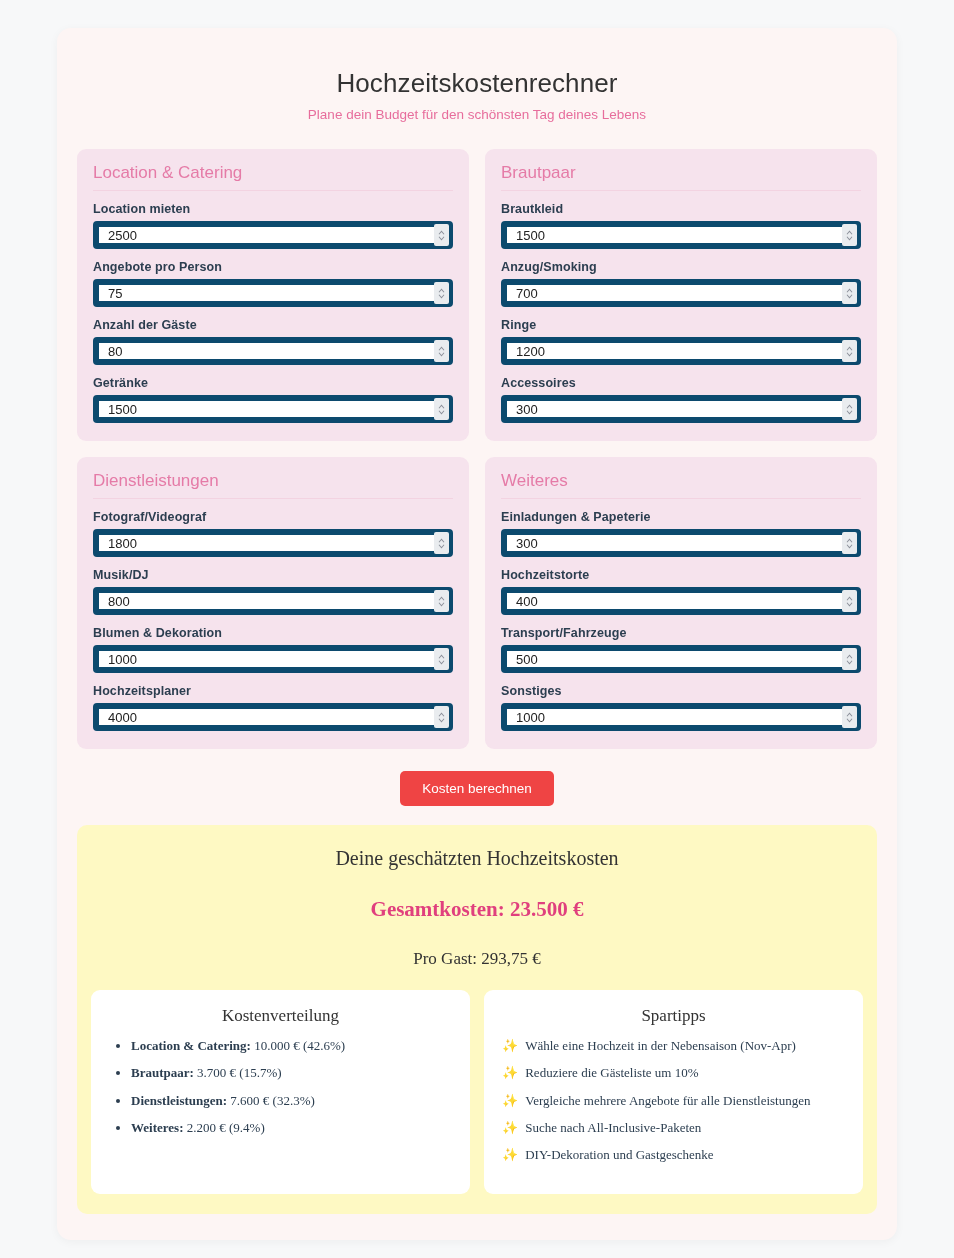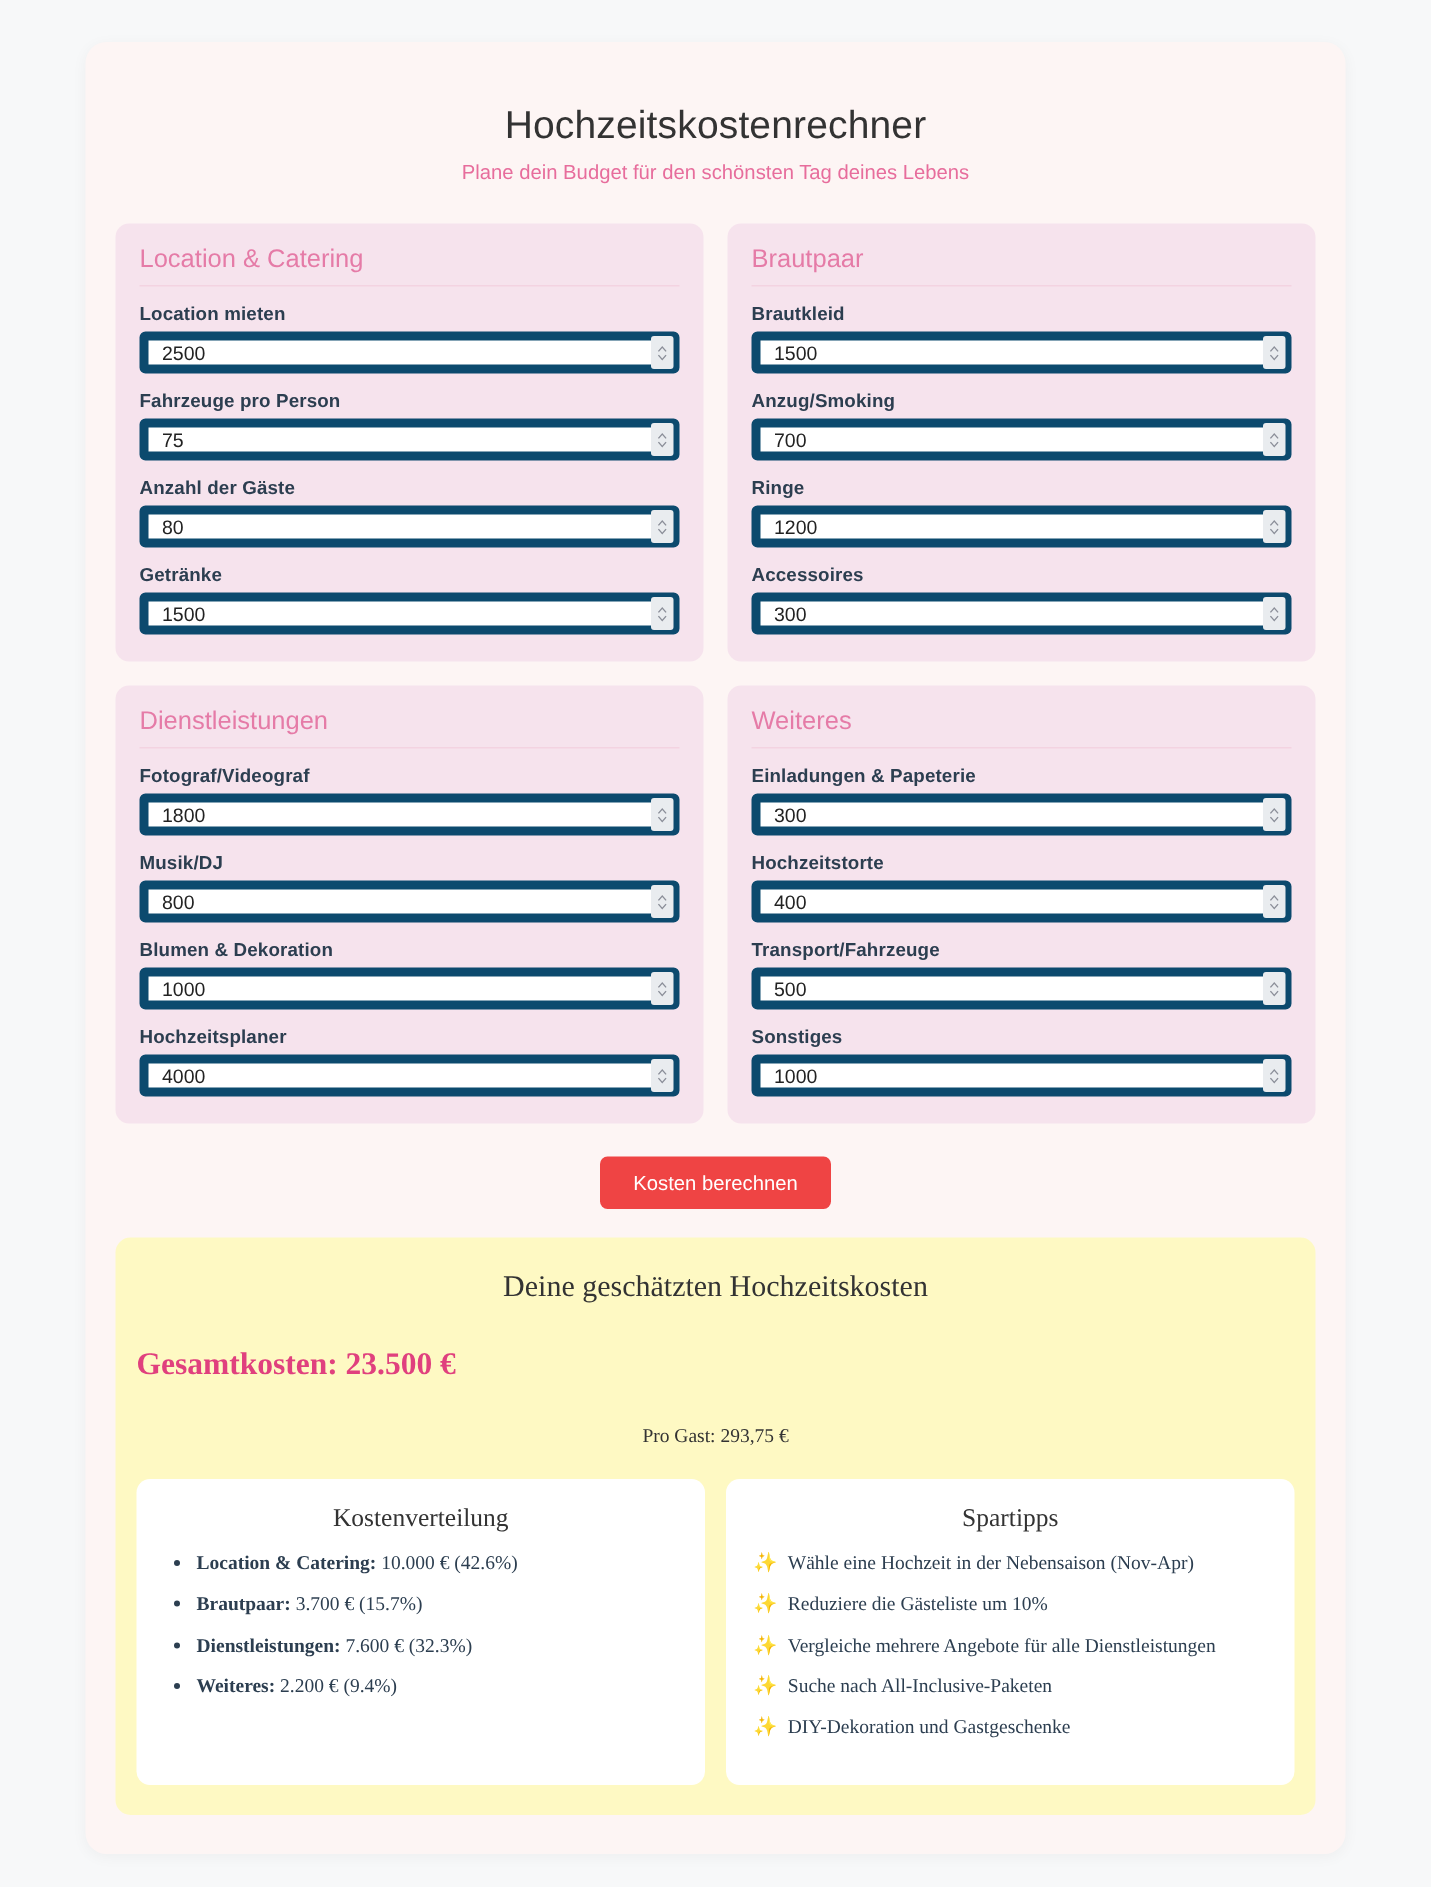--- a/index.html
+++ b/index.html
@@ -142,29 +142,29 @@
   }
   .results-title {
     margin: 0;
     text-align: center;
     font-size: 20px;
     font-weight: 400;
     color: #333333;
   }
   .total-line {
     margin: 27px 0 0 0;
-    text-align: left;
+    text-align: center;
     font-size: 21px;
     font-weight: bold;
     color: #e0407e;
   }
   .per-guest {
     margin: 27px 0 0 0;
     text-align: center;
-    font-size: 13px;
+    font-size: 17px;
     color: #333333;
   }
 
   .panels {
     margin-top: 21px;
     display: grid;
     grid-template-columns: 1fr 1fr;
     gap: 14px;
   }
   .panel {
@@ -228,21 +228,21 @@
         <div class="field">
           <label class="field-label">Location mieten</label>
           <div class="input-wrap"><input type="number" class="num-input" value="2500" style=""><span class="spinner">
               <svg width="9" height="13" viewBox="0 0 9 13" aria-hidden="true">
                 <path d="M4.5 1.6 L7.4 5.0 L6.7 5.5 L4.5 3.0 L2.3 5.5 L1.6 5.0 Z" fill="#8b8f99"></path>
                 <path d="M4.5 11.4 L1.6 8.0 L2.3 7.5 L4.5 10.0 L6.7 7.5 L7.4 8.0 Z" fill="#8b8f99"></path>
               </svg>
             </span></div>
         </div>
         <div class="field">
-          <label class="field-label">Fahrzeuge pro Person</label>
+          <label class="field-label">Angebote pro Person</label>
           <div class="input-wrap"><input type="number" class="num-input" value="75" style=""><span class="spinner">
               <svg width="9" height="13" viewBox="0 0 9 13" aria-hidden="true">
                 <path d="M4.5 1.6 L7.4 5.0 L6.7 5.5 L4.5 3.0 L2.3 5.5 L1.6 5.0 Z" fill="#8b8f99"></path>
                 <path d="M4.5 11.4 L1.6 8.0 L2.3 7.5 L4.5 10.0 L6.7 7.5 L7.4 8.0 Z" fill="#8b8f99"></path>
               </svg>
             </span></div>
         </div>
         <div class="field">
           <label class="field-label">Anzahl der Gäste</label>
           <div class="input-wrap"><input type="number" class="num-input" value="80" style=""><span class="spinner">

